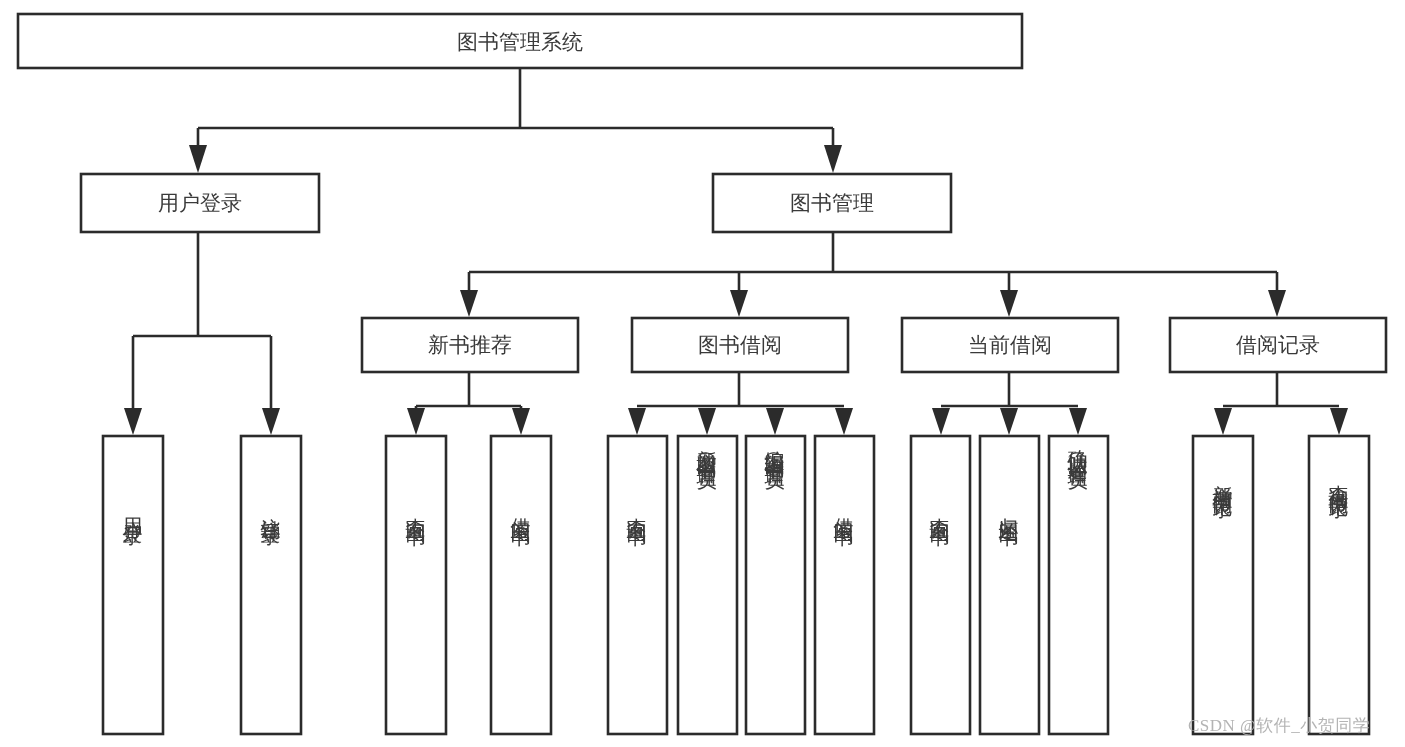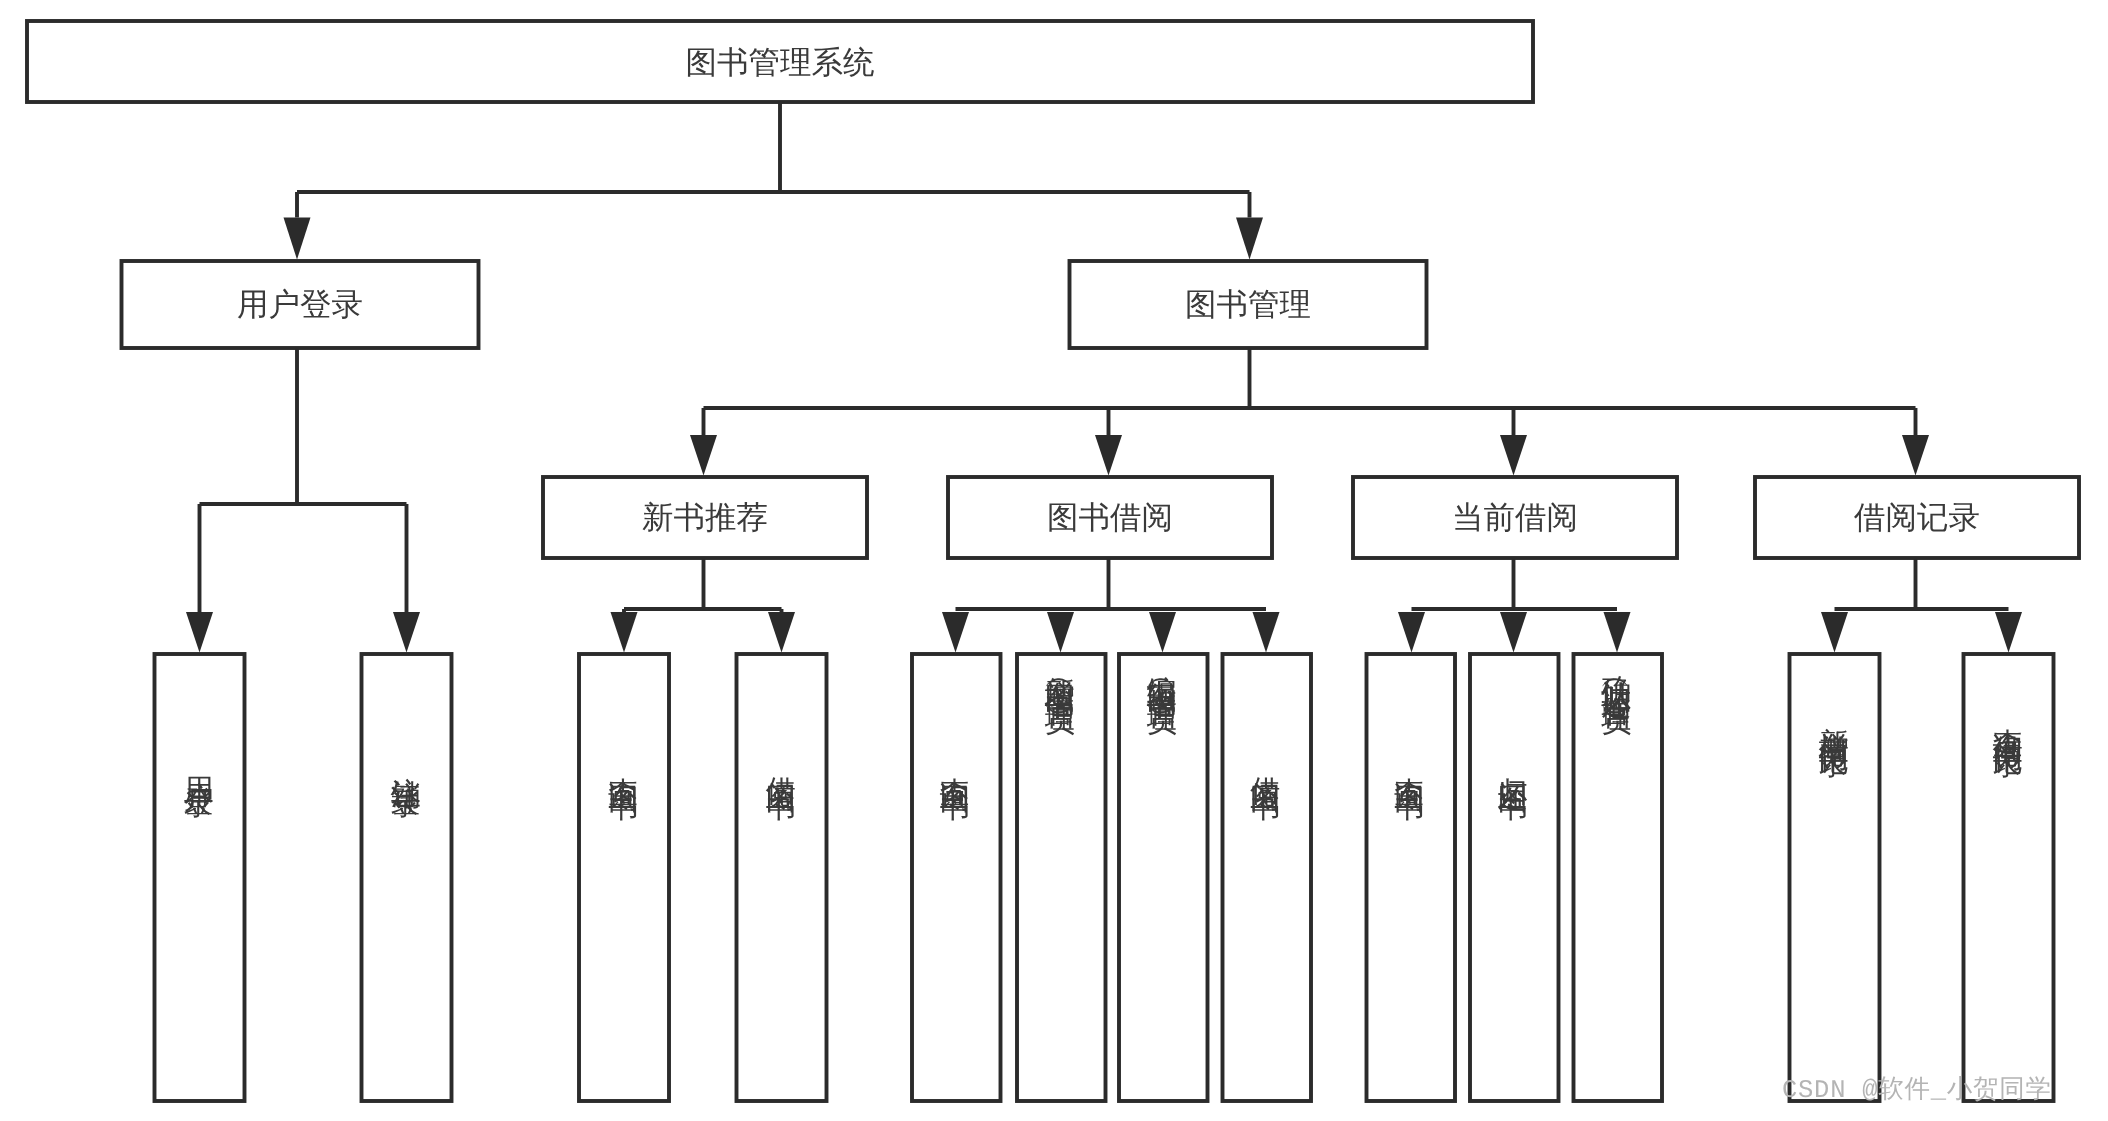--- a/index.html
+++ b/index.html
@@ -53,21 +53,21 @@
   .node-label-v {
     font-family: "DejaVu Sans", "Liberation Sans", sans-serif;
     font-size: 20px;
     fill: #3a3a3a;
     writing-mode: vertical-rl;
     text-orientation: upright;
     letter-spacing: 3px;
   }
   .watermark {
     position: absolute;
-    font-family: Liberation Mono, monospace;
+    font-family: Liberation Serif, serif;
     font-size: 17px;
     color: #b4b4b4;
     white-space: nowrap;
     left: 1188px;
     top: 714px;
     letter-spacing: 0.5px;
   }
 </style>
 </head>
 <body>

